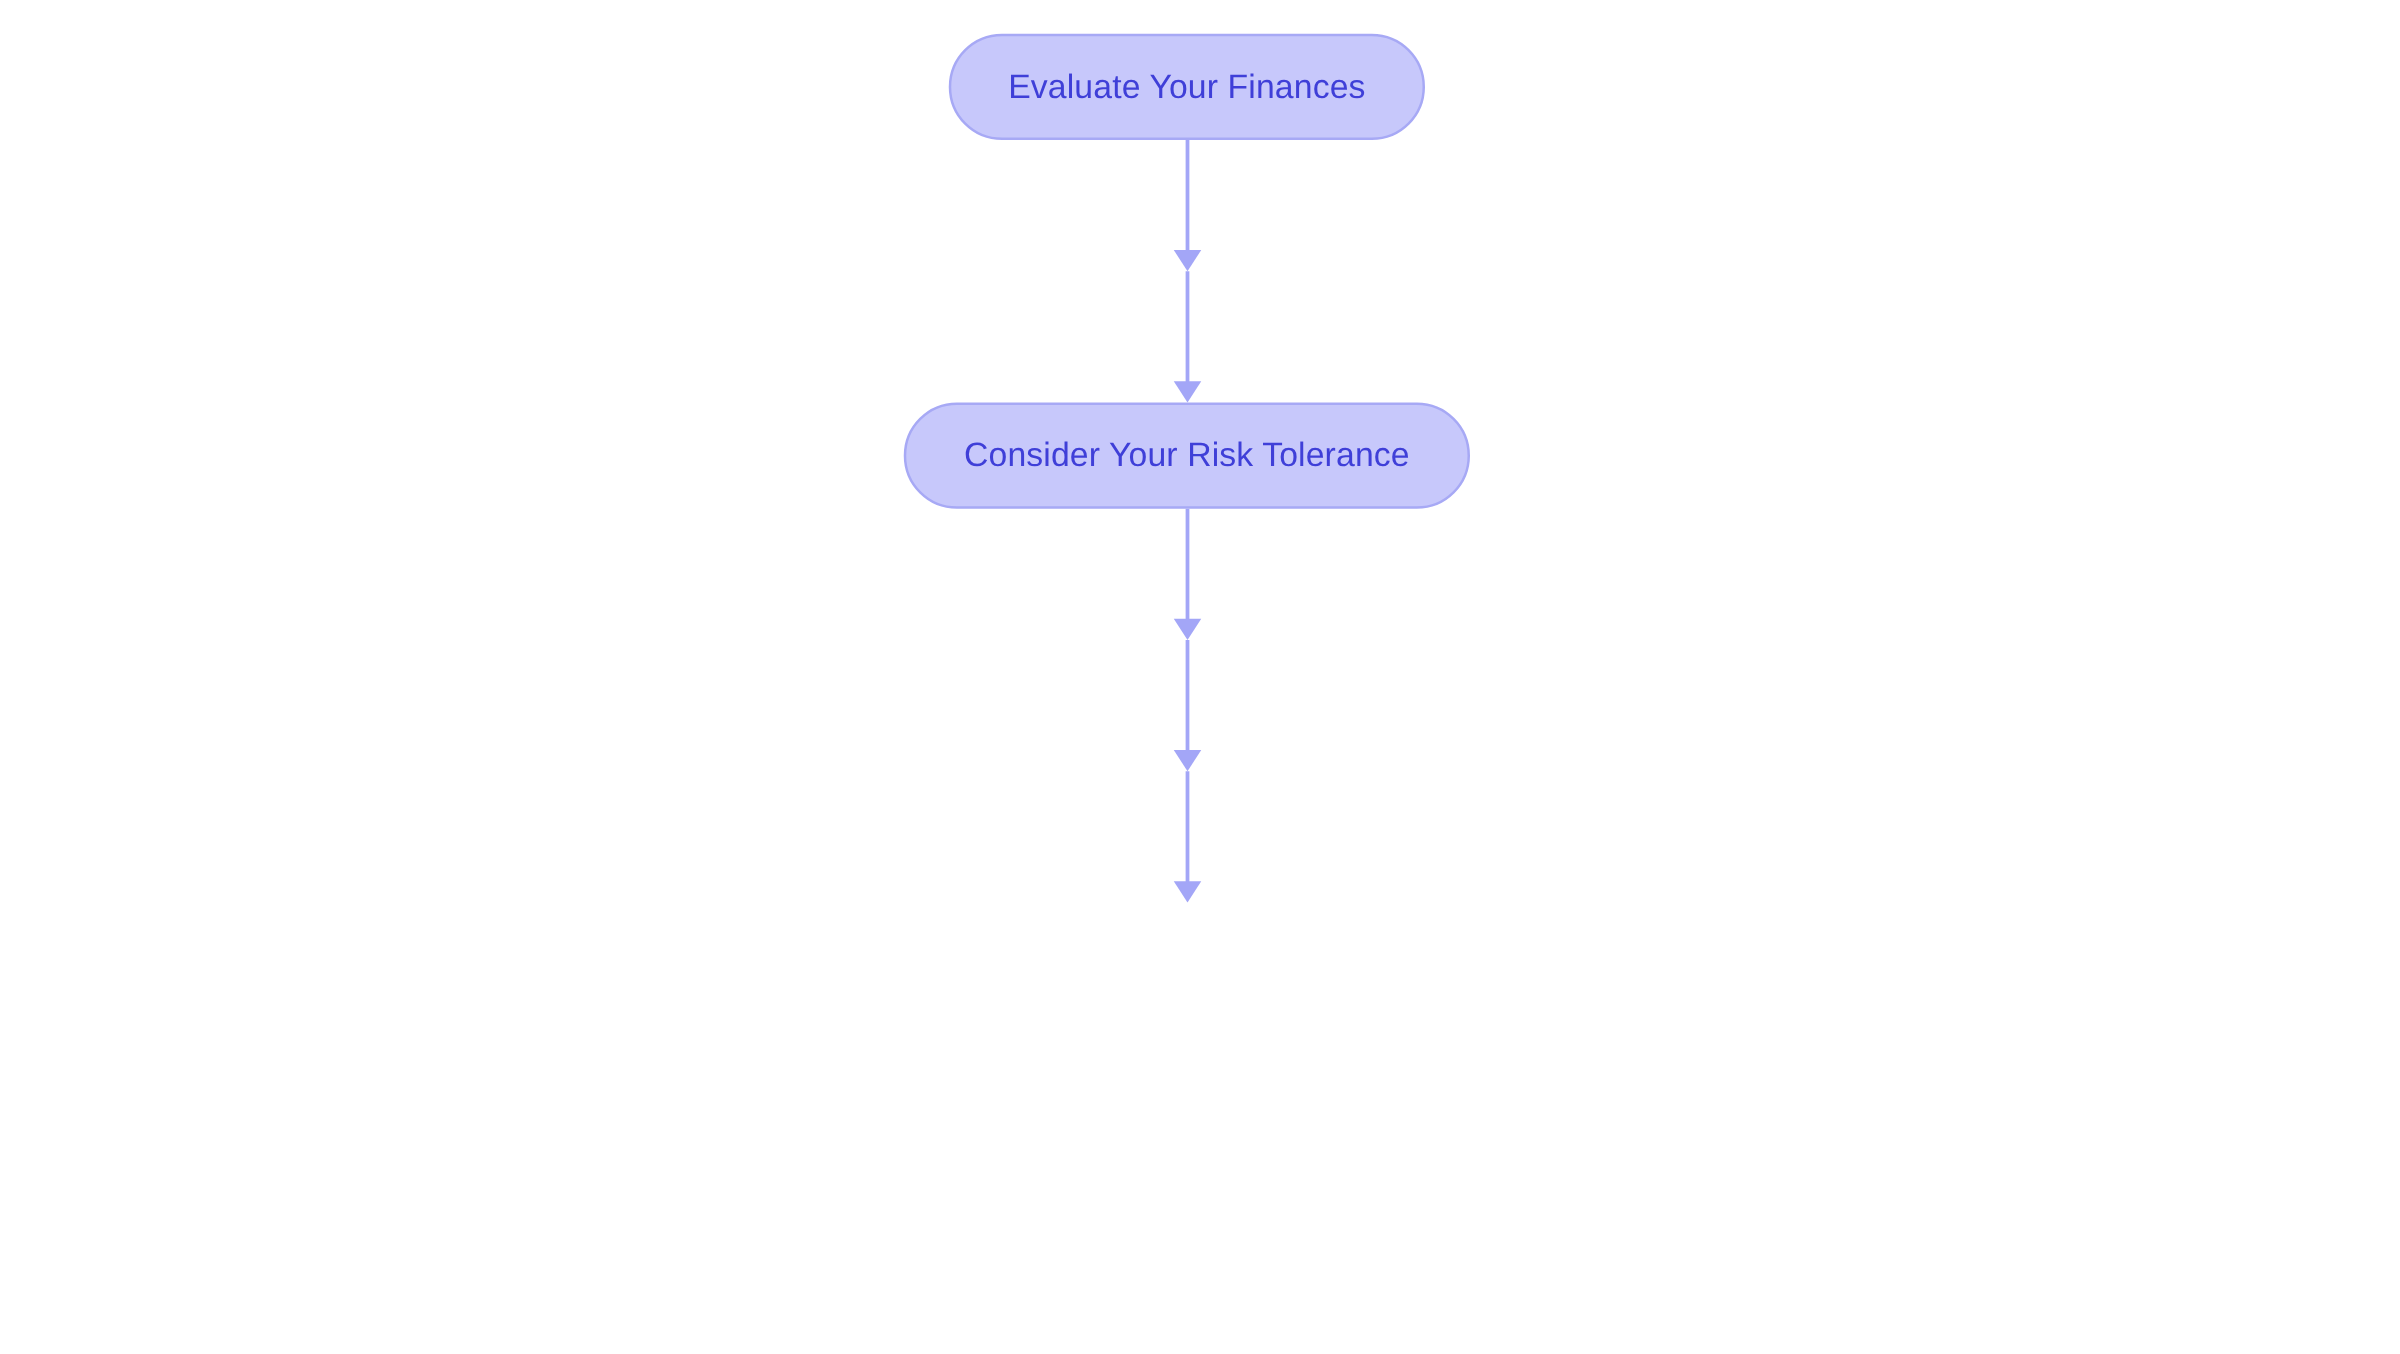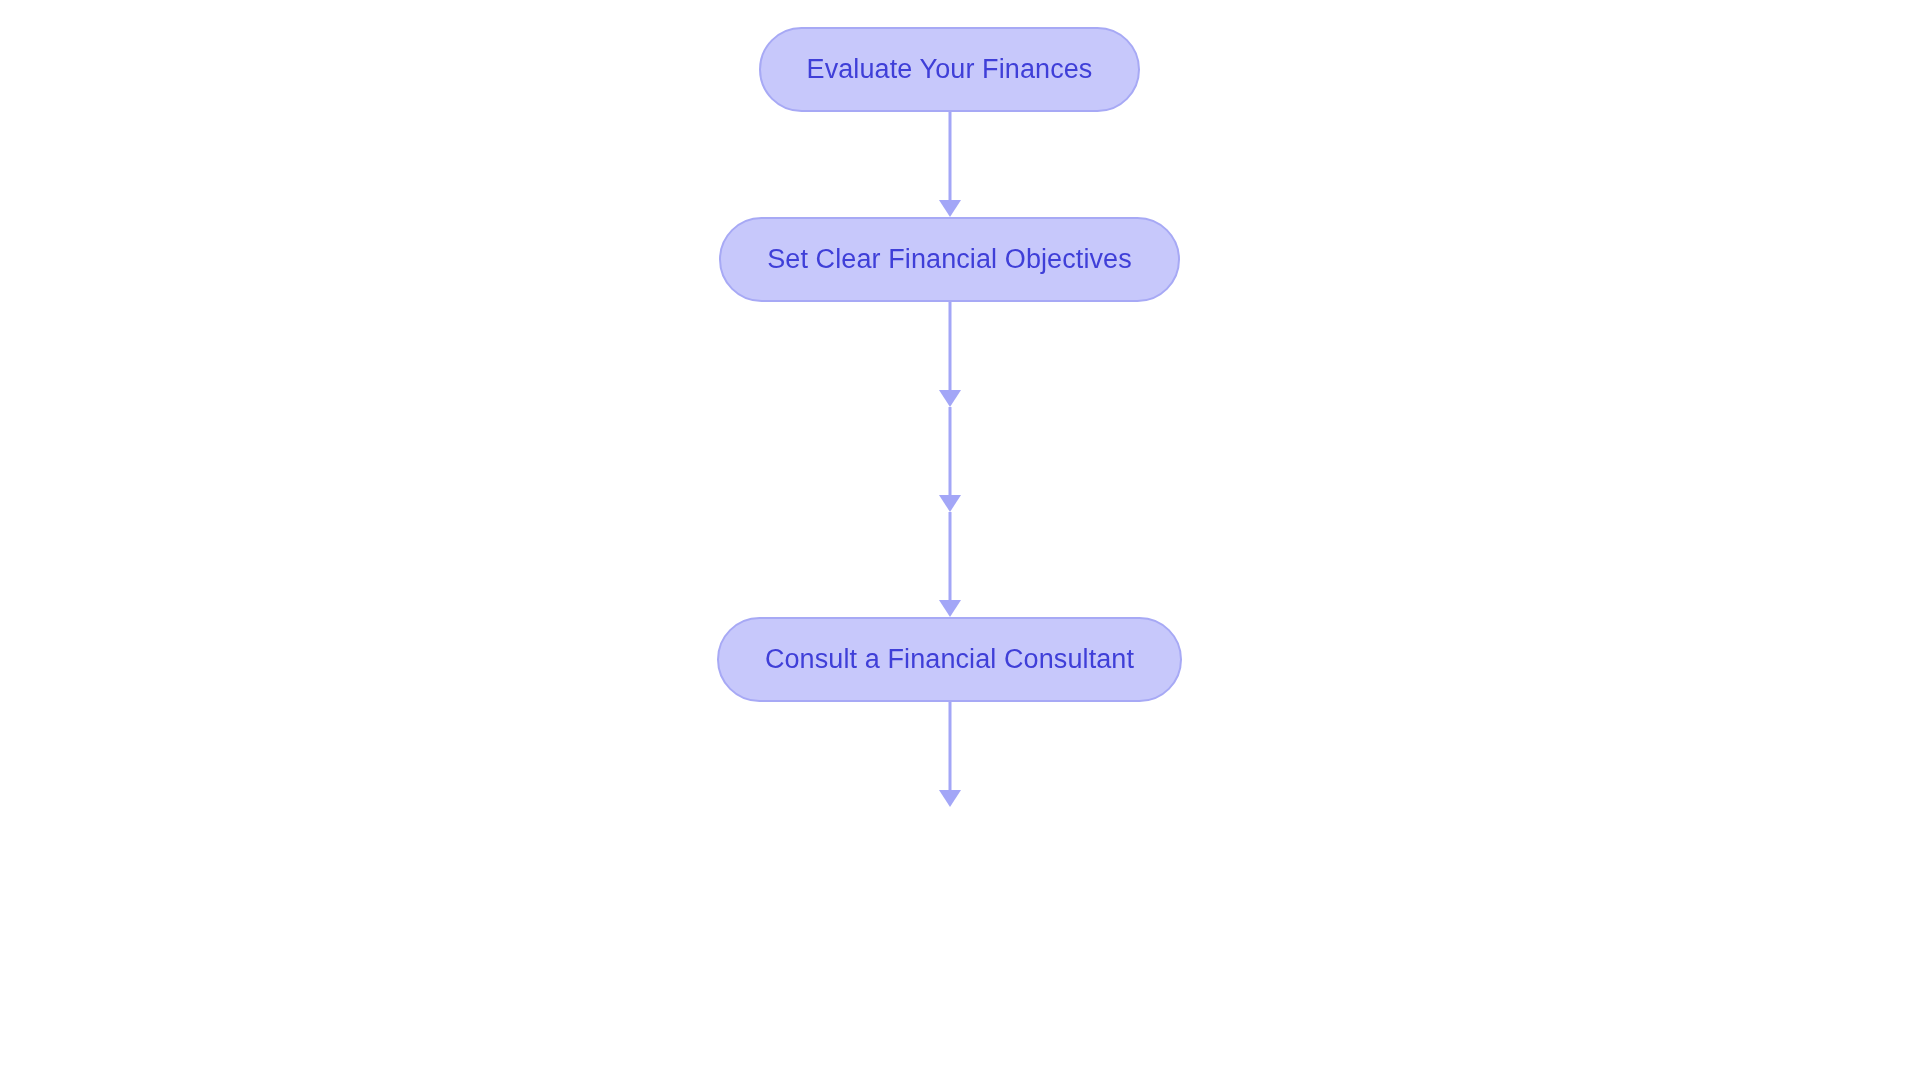--- a/index.html
+++ b/index.html
@@ -95,45 +95,42 @@
 
     <div class="flow-node">
       <span class="flow-node-label">Evaluate Your Finances</span>
     </div>
 
     <div class="flow-connector">
       <div class="flow-connector-line"></div>
       <div class="flow-connector-arrowhead"></div>
     </div>
 
+
+    <div class="flow-connector">
+      <div class="flow-connector-line"></div>
+      <div class="flow-connector-arrowhead"></div>
+    </div>
+
     <div class="flow-node">
-      <span class="flow-node-label">Set Clear Financial Objectives</span>
+      <span class="flow-node-label">Consider Your Risk Tolerance</span>
     </div>
 
     <div class="flow-connector">
       <div class="flow-connector-line"></div>
       <div class="flow-connector-arrowhead"></div>
     </div>
 
 
     <div class="flow-connector">
       <div class="flow-connector-line"></div>
       <div class="flow-connector-arrowhead"></div>
     </div>
 
 
     <div class="flow-connector">
       <div class="flow-connector-line"></div>
       <div class="flow-connector-arrowhead"></div>
     </div>
 
-    <div class="flow-node">
-      <span class="flow-node-label">Consult a Financial Consultant</span>
-    </div>
-
-    <div class="flow-connector">
-      <div class="flow-connector-line"></div>
-      <div class="flow-connector-arrowhead"></div>
-    </div>
-
 
   </div>
 </div>
 
 </body></html>

